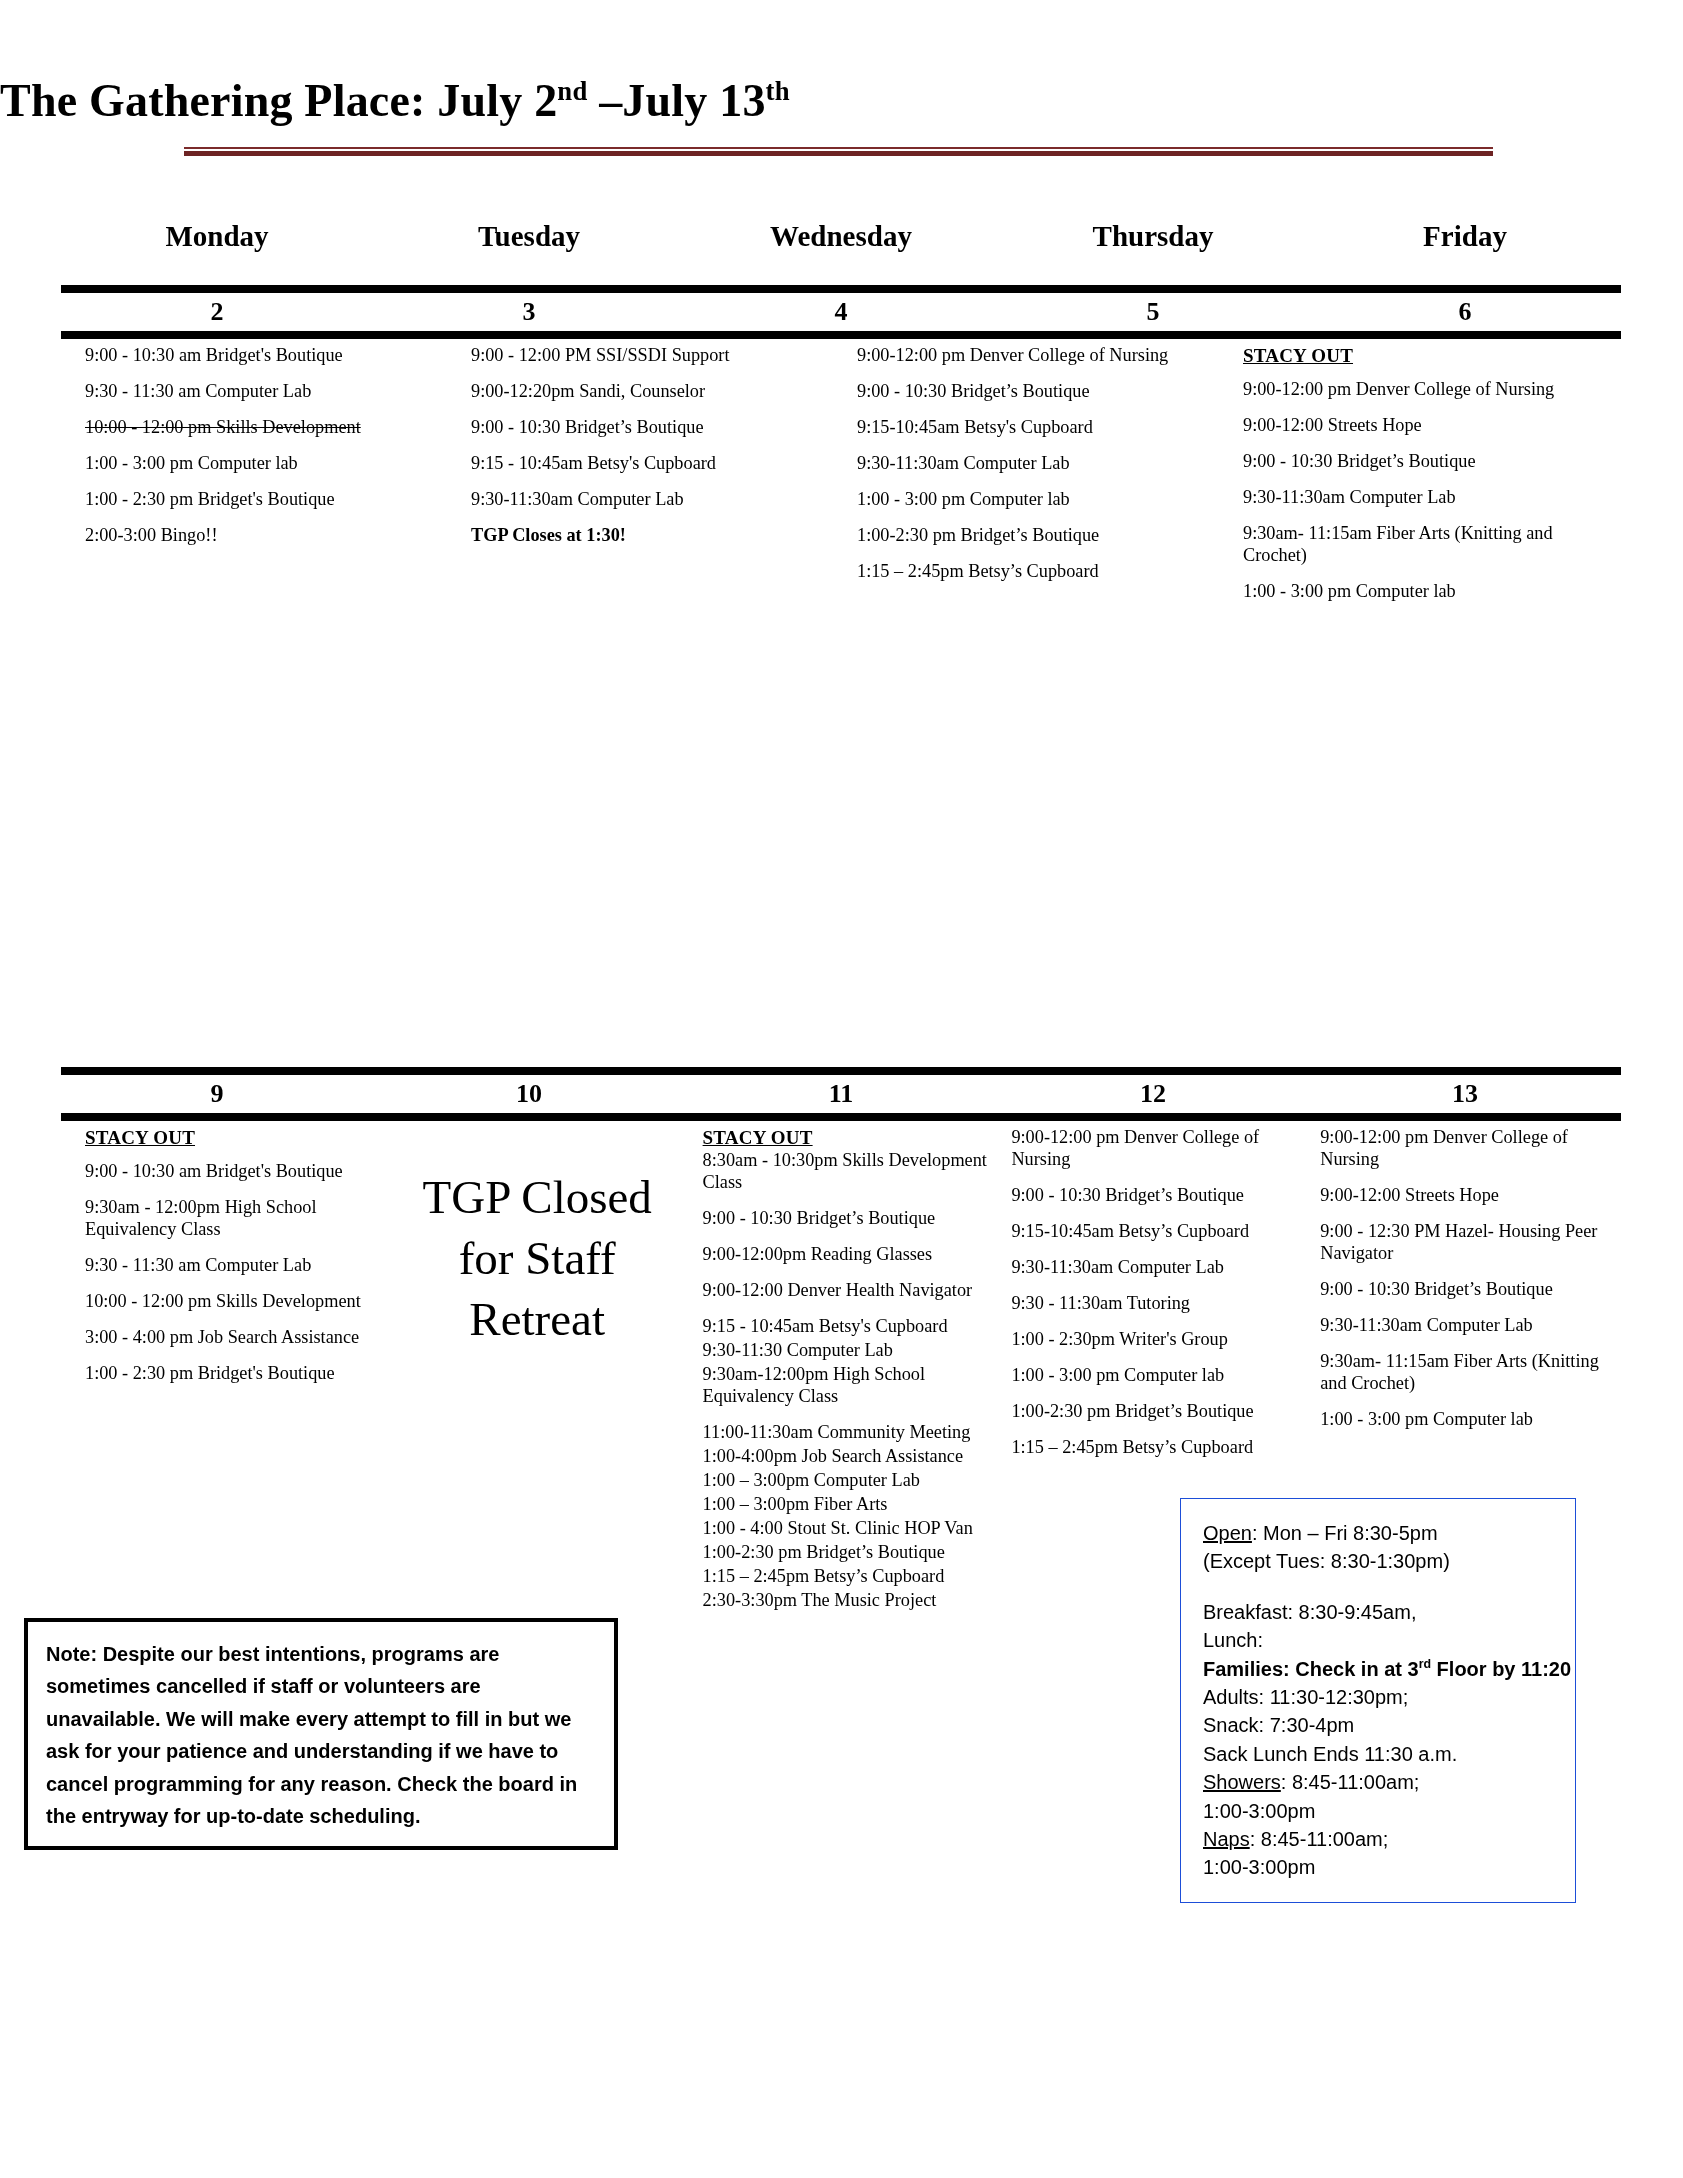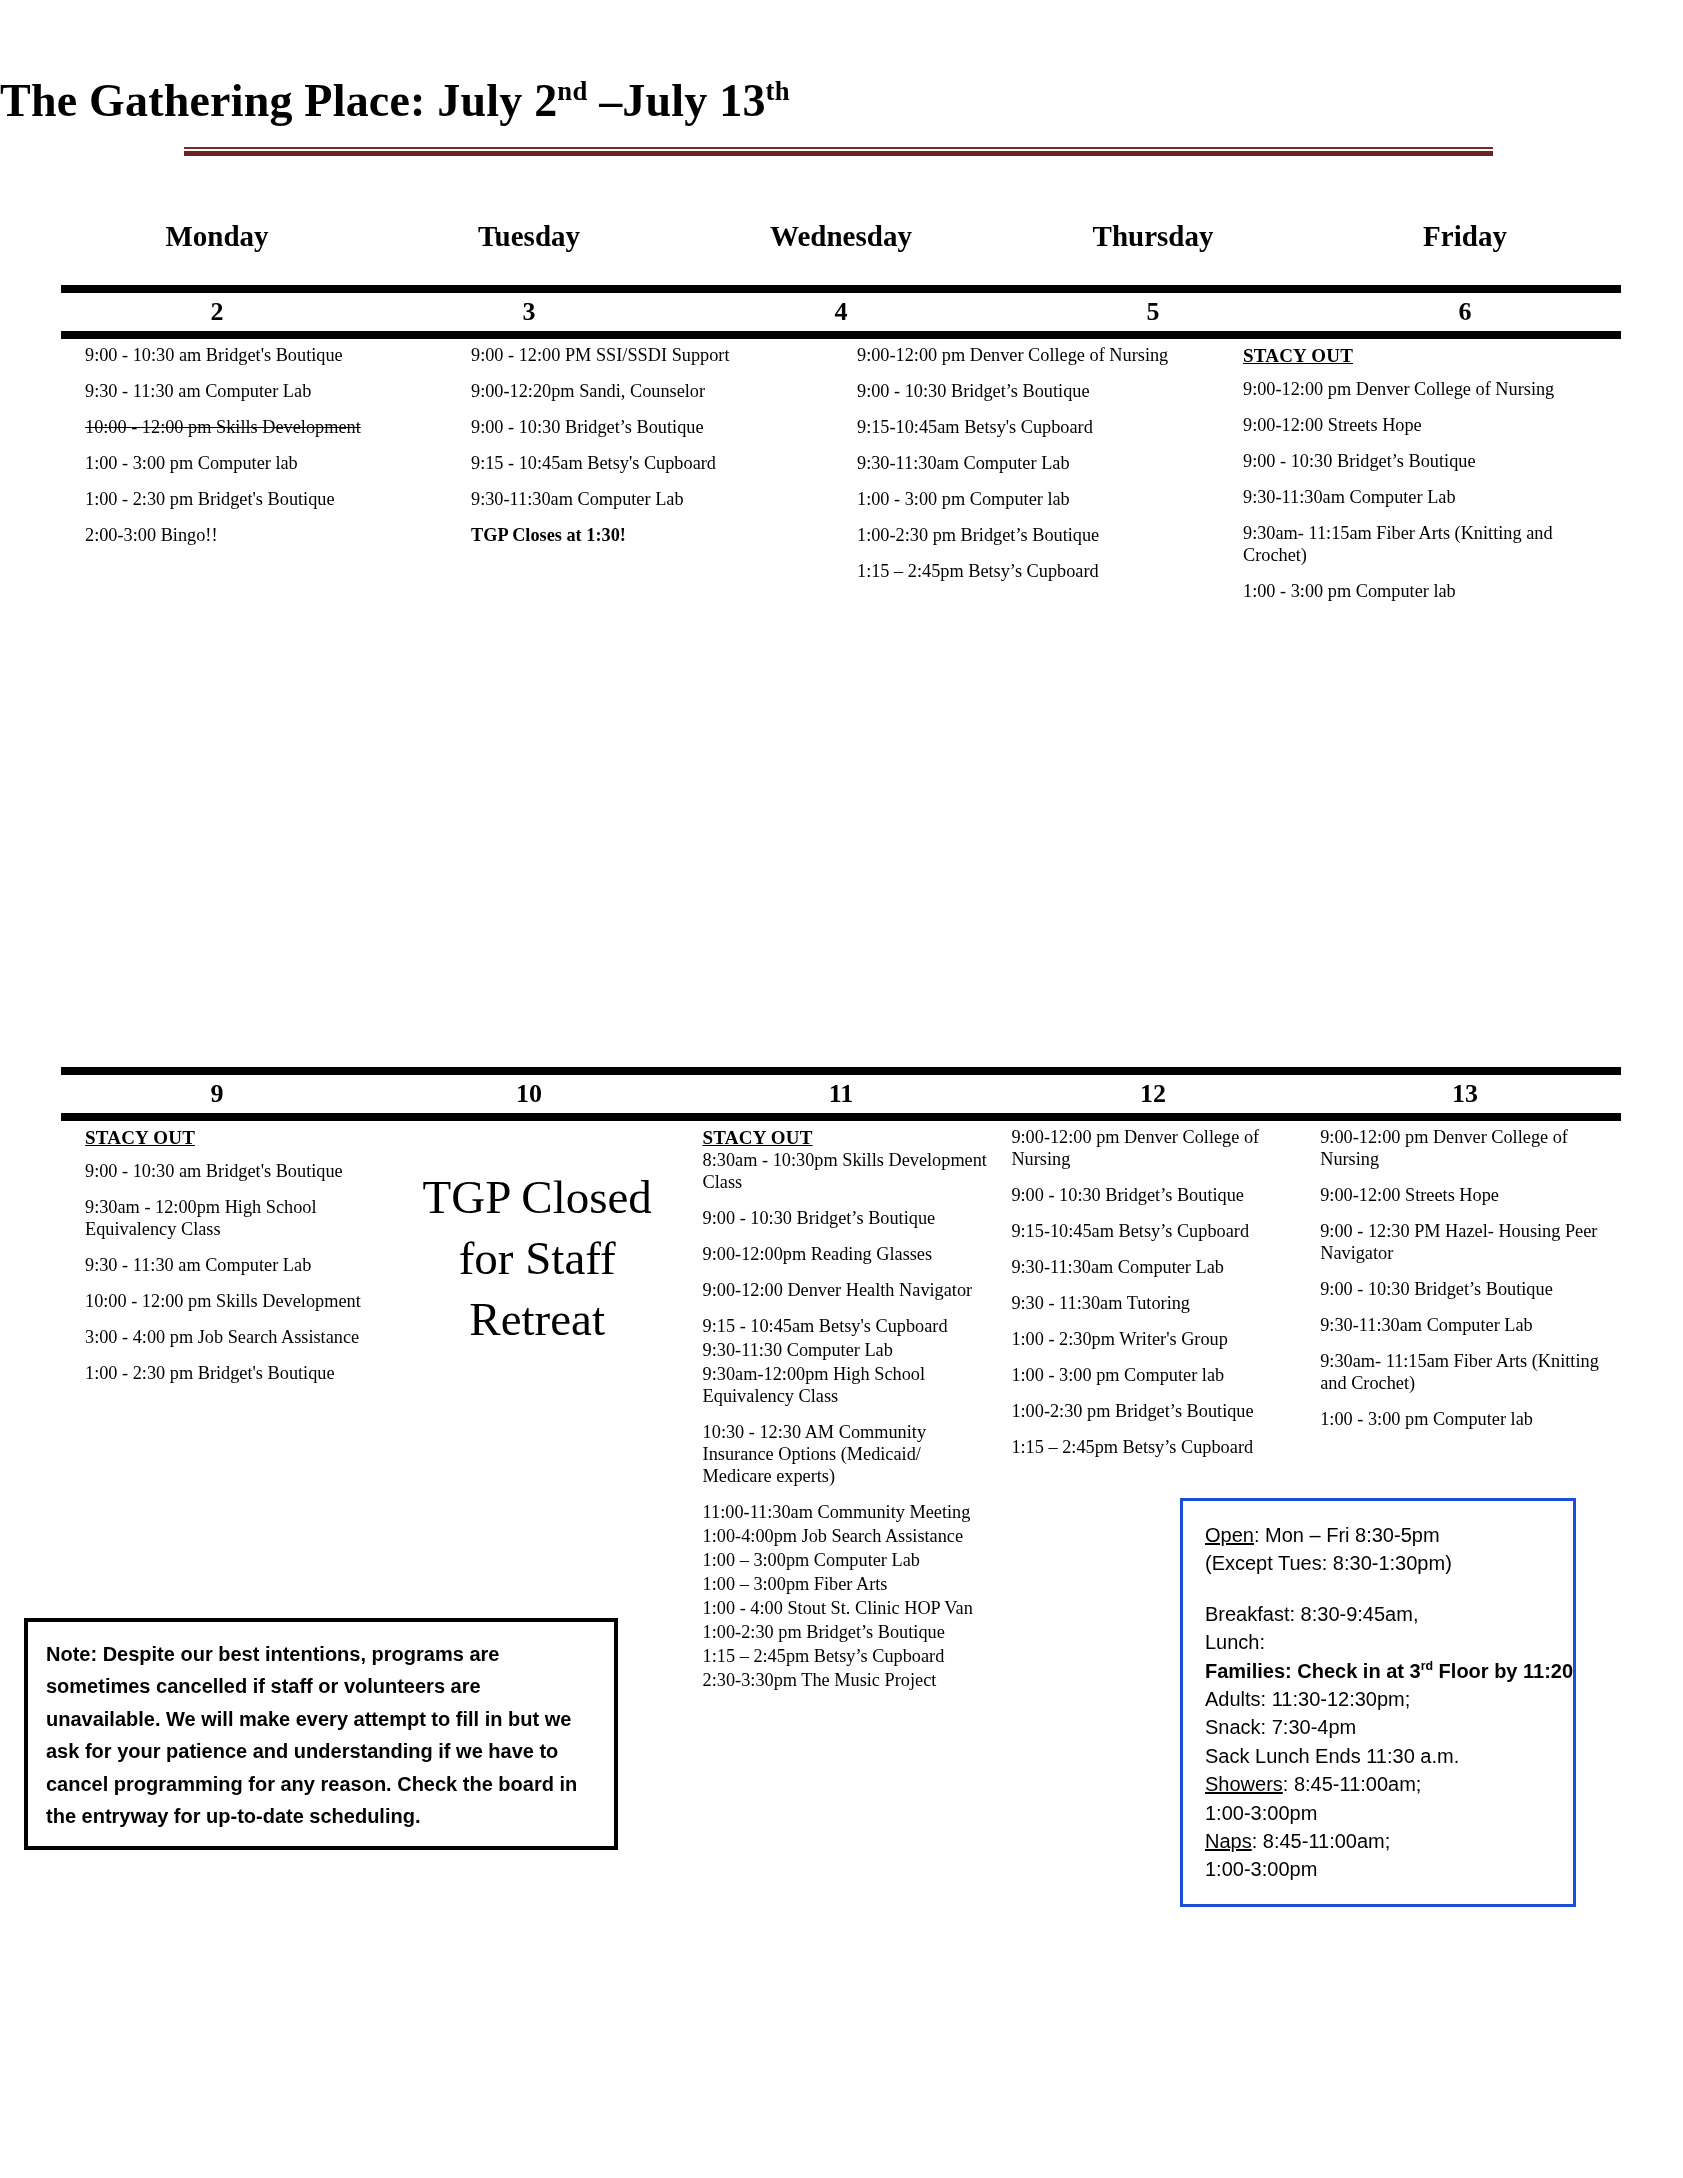--- a/index.html
+++ b/index.html
@@ -145,21 +145,21 @@
     font-weight: bold;
     font-size: 20px;
     line-height: 1.62;
   }
 
   
   .info-box {
     position: absolute;
     left: 1180px; top: 1498px;
     width: 396px;
-    border: 3px solid #1d4ed8;
+    border: 1px solid #1d4ed8;
     padding: 20px 16px 20px 22px;
     box-sizing: border-box;
     font-family: "Liberation Sans", sans-serif;
     font-size: 20px;
     line-height: 1.42;
   }
   .info-box .line { margin: 0; white-space: nowrap; }
   .info-box .spacer { height: 22px; }
   .info-box u { text-decoration: underline; }
   .info-box .b { font-weight: bold; }
@@ -254,21 +254,20 @@
       </div>
     <div class="cell">
         <div class="hdr-out attached">STACY OUT</div>
         <p class="ev">8:30am - 10:30pm Skills Development Class</p>
         <p class="ev">9:00 - 10:30 Bridget’s Boutique</p>
         <p class="ev">9:00-12:00pm Reading Glasses</p>
         <p class="ev">9:00-12:00 Denver Health Navigator</p>
         <p class="ev tight">9:15 - 10:45am Betsy's Cupboard</p>
         <p class="ev tight">9:30-11:30 Computer Lab</p>
         <p class="ev">9:30am-12:00pm High School Equivalency Class</p>
-        <p class="ev">10:30 - 12:30 AM Community Insurance Options (Medicaid/ Medicare experts)</p>
         <p class="ev tight">11:00-11:30am Community Meeting</p>
         <p class="ev tight">1:00-4:00pm Job Search Assistance</p>
         <p class="ev tight">1:00 – 3:00pm Computer Lab</p>
         <p class="ev tight">1:00 – 3:00pm Fiber Arts</p>
         <p class="ev tight">1:00 - 4:00 Stout St. Clinic HOP Van</p>
         <p class="ev tight">1:00-2:30 pm Bridget’s Boutique</p>
         <p class="ev tight">1:15 – 2:45pm Betsy’s Cupboard</p>
         <p class="ev tight">2:30-3:30pm The Music Project</p>
       </div>
     <div class="cell">

